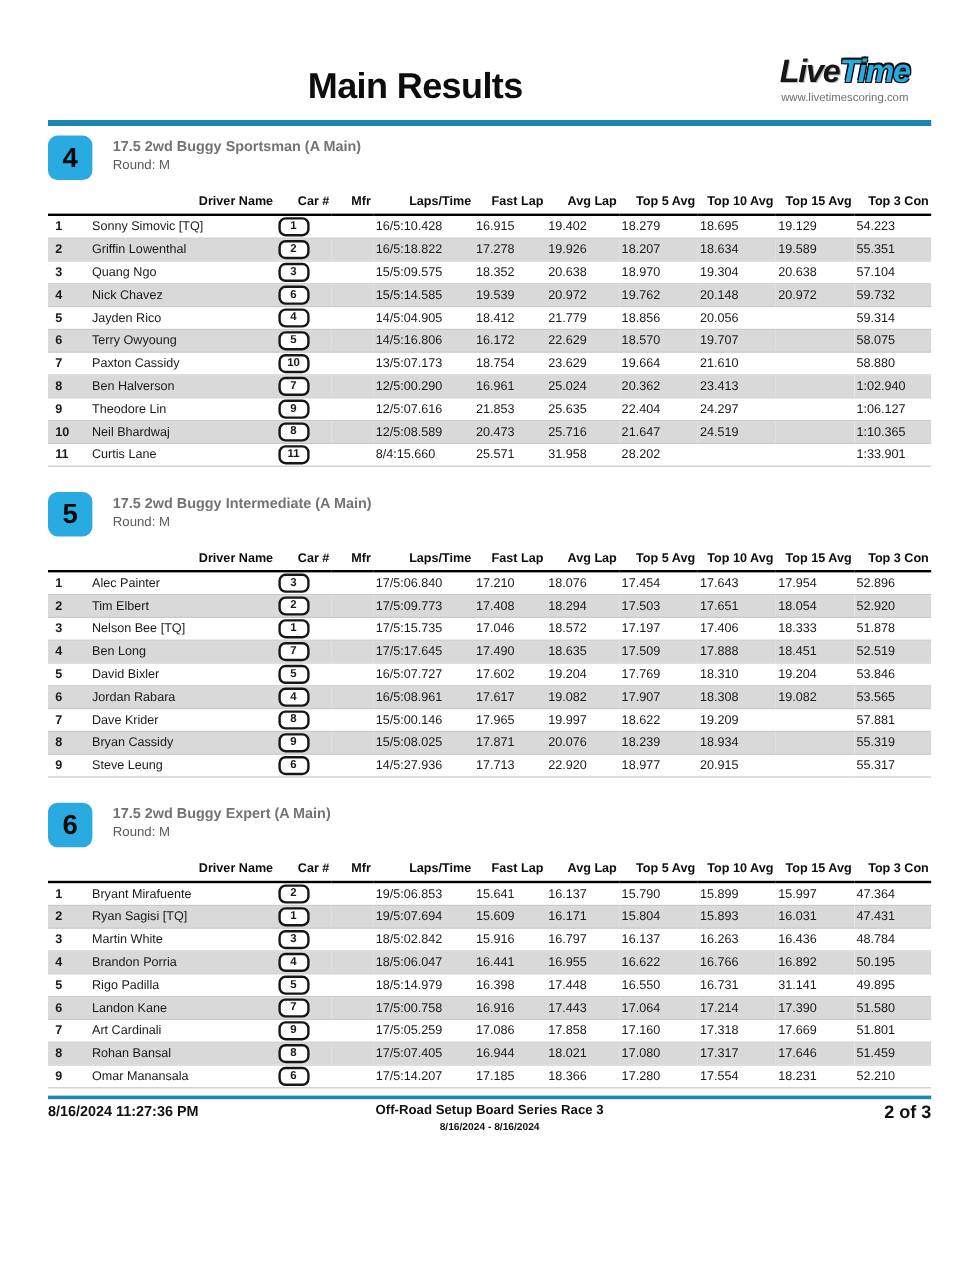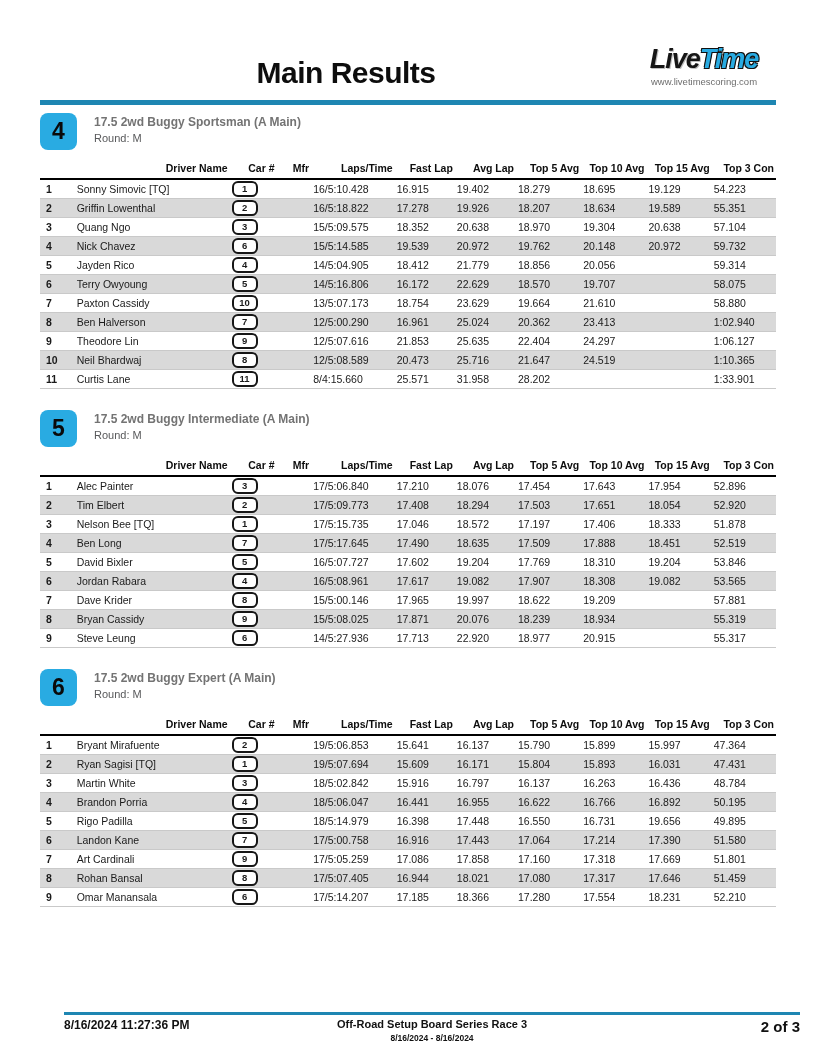--- a/index.html
+++ b/index.html
@@ -39,21 +39,21 @@
        overflow:hidden; white-space:nowrap; }
   tr.stripe td { background:#d9d9d9; }
   td.pos { font-weight:bold; padding-left:6px; }
   th.pos-h { padding-left:6px; }
   .carbox { display:inline-block; min-width:26px; padding:0 3px;
             border:2px solid #161616; border-radius:6px; background:#fff;
             font-size:9.5px; font-weight:bold; text-align:center;
             line-height:12px; }
 
   
-  .footer { position:absolute; left:40px; width:736px; top:1012px;margin-left:24px; }
+  .footer { position:absolute; left:40px; width:736px; top:913px; }
   .footer-rule { height:3px; background:#1e86b2; margin-bottom:3px; }
   .footer-row { display:flex; justify-content:space-between; align-items:flex-start; }
   .f-left { font-size:12px; font-weight:bold; width:220px; }
   .f-center { flex:1; text-align:center; }
   .f-event { font-size:11px; font-weight:bold; }
   .f-dates { font-size:8.5px; font-weight:bold; margin-top:3px; }
   .f-right { font-size:15px; font-weight:bold; width:220px; text-align:right; }
 </style>
 </head>
 <body>
@@ -507,21 +507,21 @@
             <tr>
               <td class="pos">5</td>
               <td>Rigo Padilla</td>
               <td><span class="carbox">5</span></td>
               <td></td>
               <td>18/5:14.979</td>
               <td>16.398</td>
               <td>17.448</td>
               <td>16.550</td>
               <td>16.731</td>
-              <td>19.656</td>
+              <td>31.141</td>
               <td>49.895</td>
             </tr>
             <tr class="stripe">
               <td class="pos">6</td>
               <td>Landon Kane</td>
               <td><span class="carbox">7</span></td>
               <td></td>
               <td>17/5:00.758</td>
               <td>16.916</td>
               <td>17.443</td>

